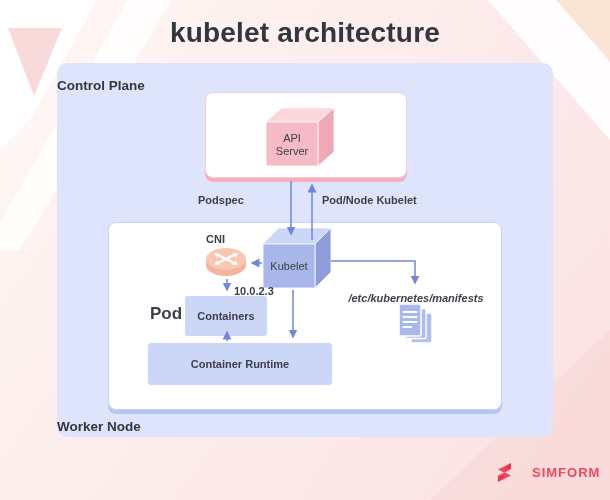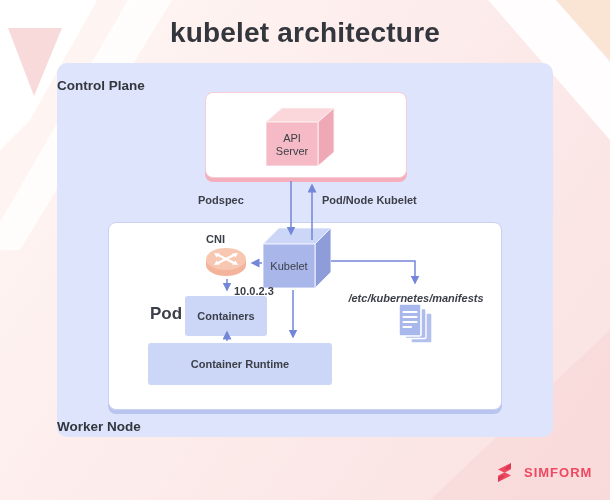--- a/index.html
+++ b/index.html
@@ -55,21 +55,21 @@
   .node-box{
     background:#ccd7f8;border-radius:3px;color:#3c4049;font-weight:700;
     display:flex;align-items:center;justify-content:center;text-align:center;
   }
   #containers-box{left:185px;top:296px;width:82px;height:40px;font-size:11px;}
   #runtime-box{left:135px;top:343px;width:184px;height:42px;font-size:11px;line-height:14px;flex-direction:column;margin-left:13px;}
   #docs-icon{left:398px;top:304px;}
   #static-specs-label{left:330px;top:348px;width:172px;text-align:center;font-size:11px;font-weight:700;color:#3b3f48;line-height:14px;}
   #arrow-layer{position:absolute;inset:0;pointer-events:none;}
   #brand{
-    left:497px;top:463px;display:flex;align-items:center;gap:12px;
+    left:497px;top:463px;display:flex;align-items:center;gap:20px;
   }
   #brand-text{font-size:13px;font-weight:700;color:#ef4861;letter-spacing:1px;}
 </style>
 </head>
 <body>
 
 <svg id="bg-decor" width="610" height="500" viewBox="0 0 610 500">
   <polygon points="0,-5 100,-5 30,120 0,150" fill="#ffffff" opacity="0.95"></polygon>
   <polygon points="128,0 172,0 20,250 0,250 0,222" fill="#ffffff" opacity="0.8"></polygon>
   <polygon points="8,28 62,28 34,96" fill="#f8d6d6" opacity="0.9"></polygon>

